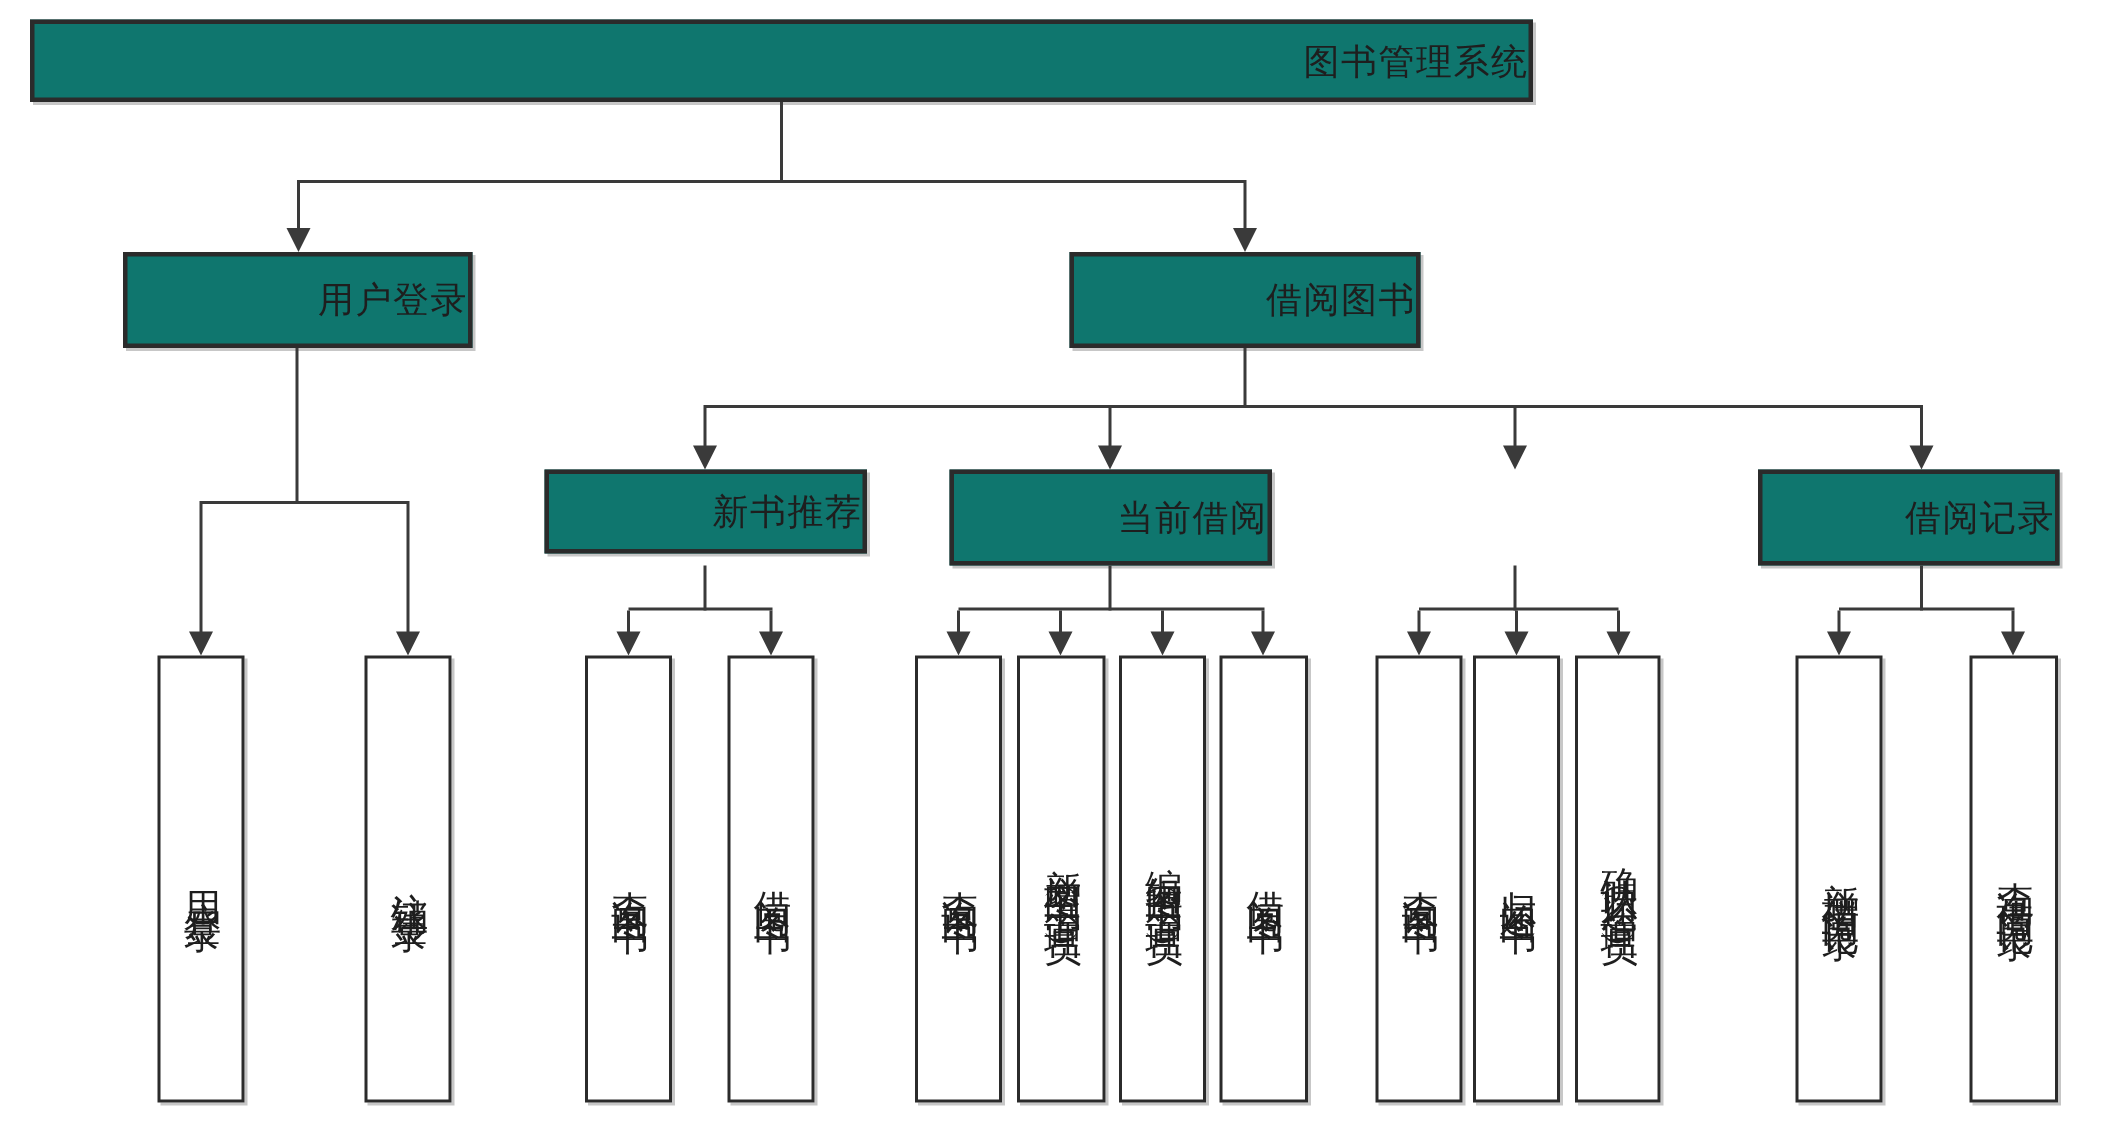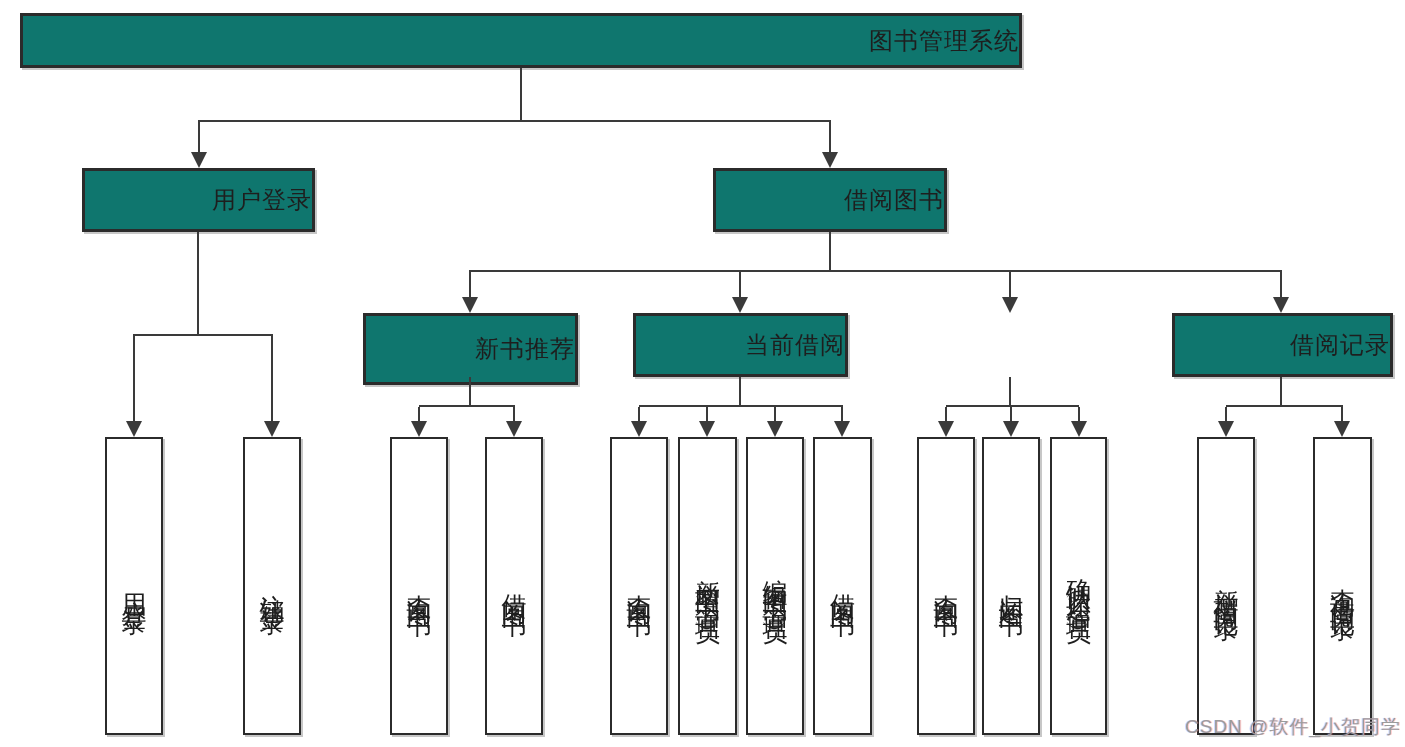--- a/index.html
+++ b/index.html
@@ -46,27 +46,27 @@
     <span>图书管理系统</span>
   </div>
 
   <div class="node" style="left:82px;top:168px;width:233px;height:64px">
     <span>用户登录</span>
   </div>
   <div class="node" style="left:713px;top:168px;width:234px;height:64px">
     <span>借阅图书</span>
   </div>
 
-  <div class="node" style="left:363px;top:313px;width:215px;height:72px">
+  <div class="node" style="left:363px;top:313px;width:215px;height:56px">
     <span>新书推荐</span>
   </div>
   <div class="node" style="left:633px;top:313px;width:215px;height:64px">
     <span>当前借阅</span>
   </div>
-  <div class="node" style="left:1172px;top:313px;width:221px;height:64px">
+  <div class="node" style="left:1172px;top:313px;width:201px;height:64px">
     <span>借阅记录</span>
   </div>
 
   <div class="leaf" style="left:105px;top:437px;width:58px;height:298px">
     <span>用户登录</span>
   </div>
   <div class="leaf" style="left:243px;top:437px;width:58px;height:298px">
     <span>注销登录</span>
   </div>
 
@@ -159,15 +159,14 @@
   <div class="vl" style="left:1078px;top:407px;height:15px"></div>
   <div class="arrow" style="left:1071px;top:421px"></div>
 
   <div class="vl" style="left:1280px;top:377px;height:30px"></div>
   <div class="hl" style="left:1226px;top:405px;width:117px"></div>
   <div class="vl" style="left:1225px;top:407px;height:15px"></div>
   <div class="arrow" style="left:1218px;top:421px"></div>
   <div class="vl" style="left:1341px;top:407px;height:15px"></div>
   <div class="arrow" style="left:1334px;top:421px"></div>
 
-  <div class="watermark">CSDN @软件_小贺同学</div>
 
 </div>
 
 </body></html>

